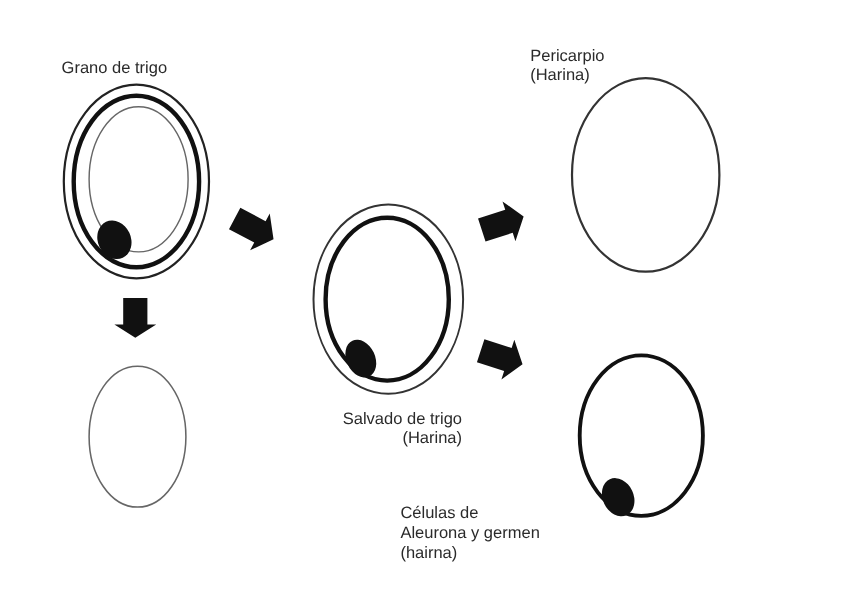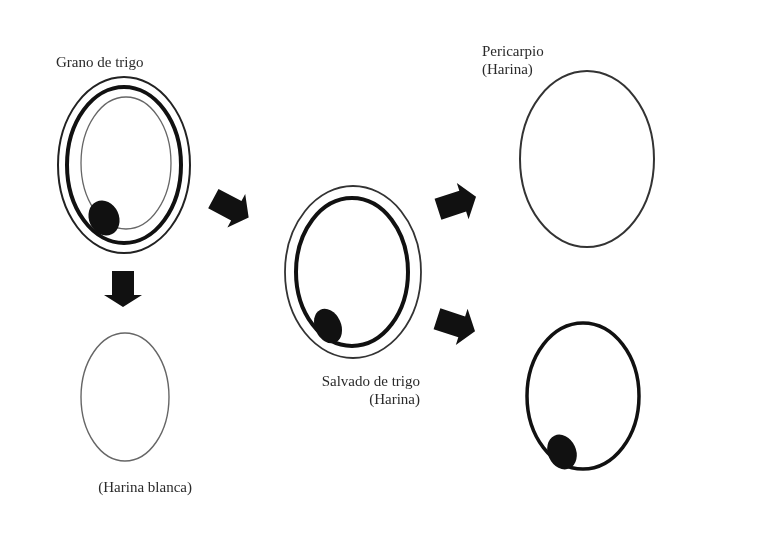--- a/index.html
+++ b/index.html
@@ -2,21 +2,21 @@
 <html><head>
   <meta charset="utf-8">
   <style>
     html, body { margin: 0; padding: 0; background: #ffffff; }
     #canvas {
       position: relative;
       width: 768px;
       height: 537px;
       background: #ffffff;
       overflow: hidden;
-      font-family: Liberation Serif, serif;
+      font-family: Liberation Sans, sans-serif;
       color: #222222;
     }
     svg.diagram { position: absolute; left: 0; top: 0; }
     .lbl {
       position: absolute;
       font-size: 15px;
       line-height: 18px;
       color: #2a2a2a;
       white-space: nowrap;
     }
@@ -71,27 +71,31 @@
       <ellipse cx="583" cy="396" rx="56" ry="73" fill="none" stroke="#111" stroke-width="3.5"></ellipse>
       <ellipse cx="562" cy="452" rx="14" ry="18" fill="#111" transform="rotate(-25 562 452)"></ellipse>
     </g>
   </svg>
 
   <div class="lbl left" style="left:56px; top:53px;">
     <div>Grano de trigo</div>
   </div>
 
   <div class="lbl center" style="left:60px; top:478px; width:132px;">
-    <div>(Harina blanca)</div>
   </div>
 
   <div class="lbl center" style="left:280px; top:372px; width:140px;">
     <div>Salvado de trigo</div>
     <div>(Harina)</div>
   </div>
 
   <div class="lbl left" style="left:482px; top:42px;">
     <div>Pericarpio</div>
     <div>(Harina)</div>
   </div>
 
+  <div class="lbl left" style="left:364px; top:458px;">
+    <div>Células de</div>
+    <div>Aleurona y germen</div>
+    <div>(hairna)</div>
+  </div>
 
 </div>
 
 </body></html>

